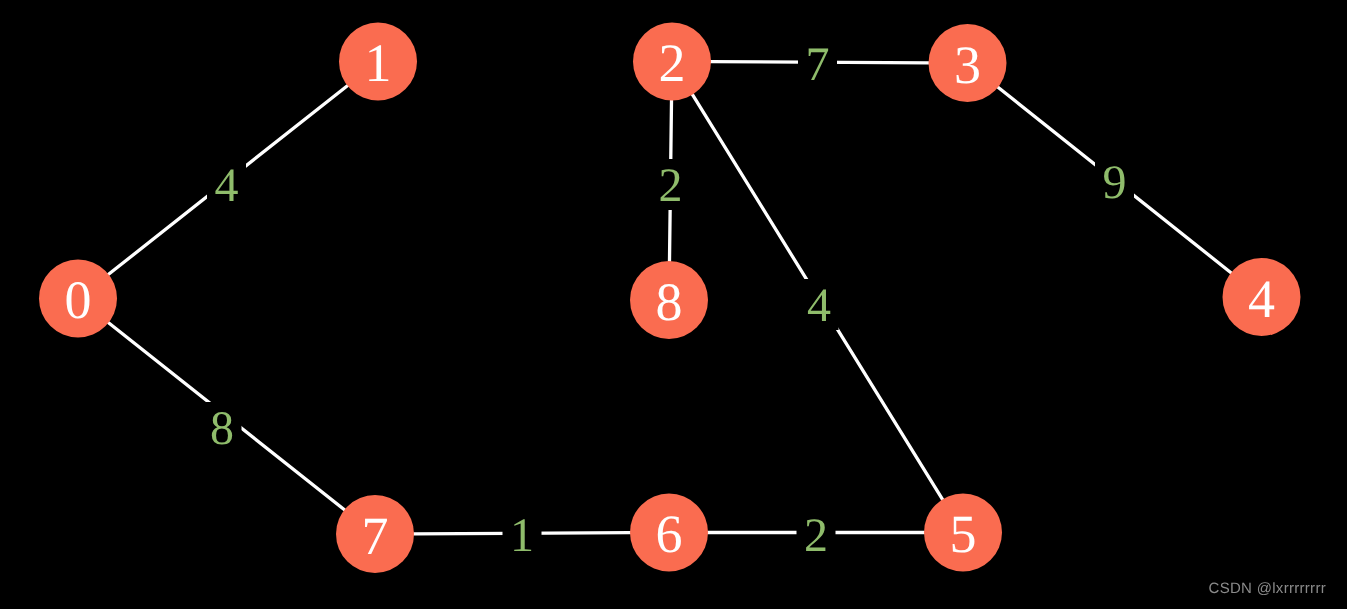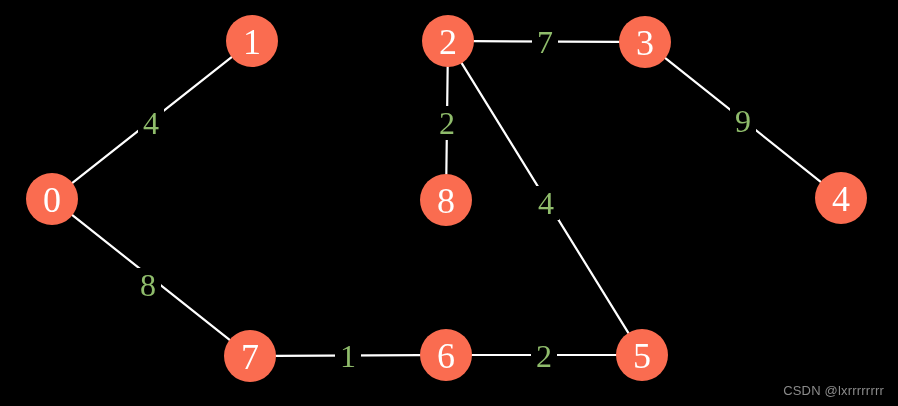--- a/index.html
+++ b/index.html
@@ -44,21 +44,21 @@
     font-size: 32px;
     fill: #8FBC6B;
     text-anchor: middle;
     dominant-baseline: central;
   }
   .watermark {
     position: absolute;
     right: 14px;
     bottom: 8px;
     font-family: "Liberation Sans", "DejaVu Sans", sans-serif;
-    font-size: 13px;
+    font-size: 10px;
     color: #8a8a8a;
     letter-spacing: 0.2px;
     white-space: nowrap;
     user-select: none;
   }
 </style>
 </head>
 <body>
 
 <div id="app">

